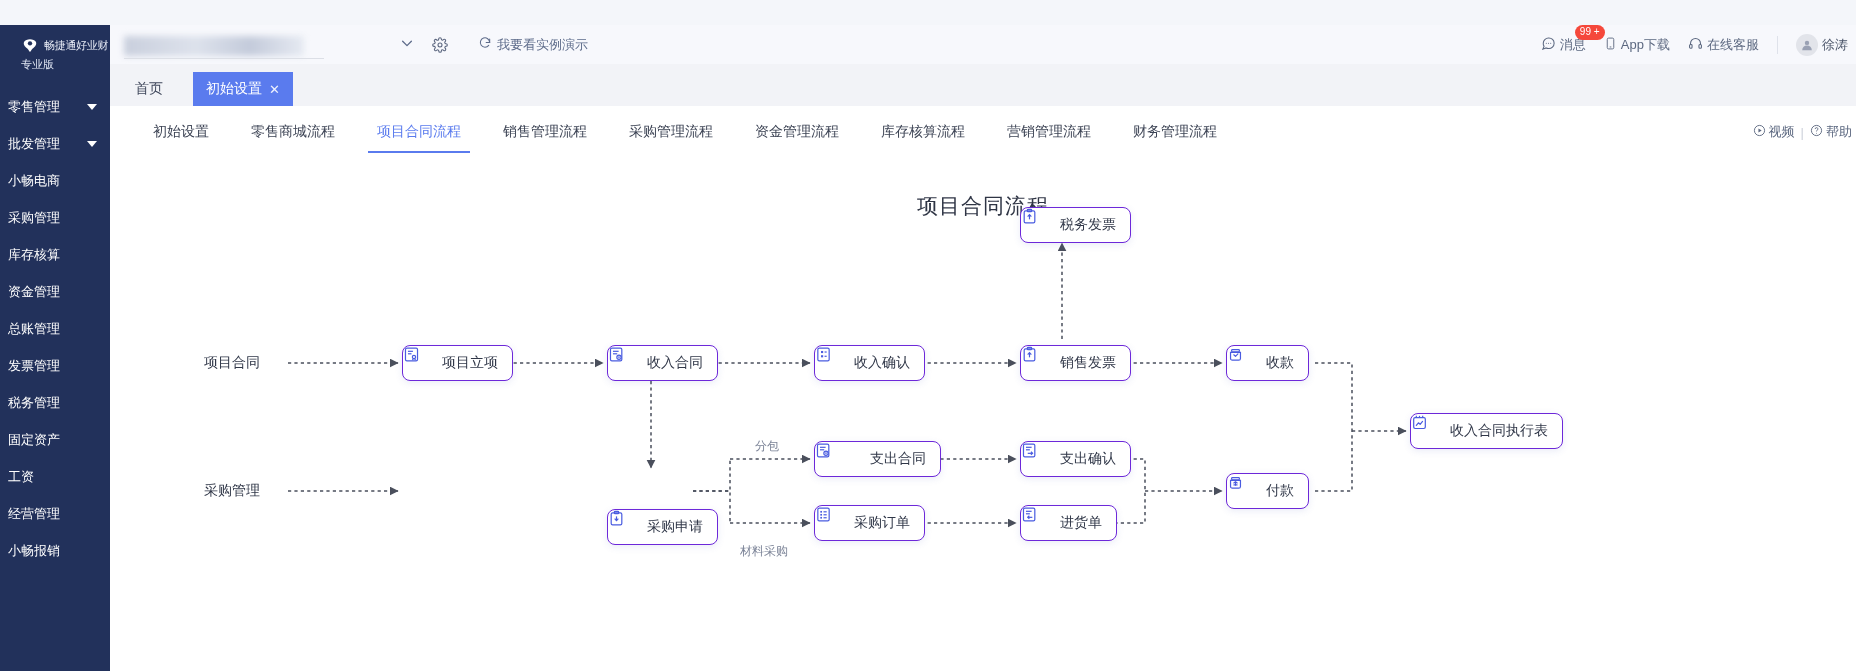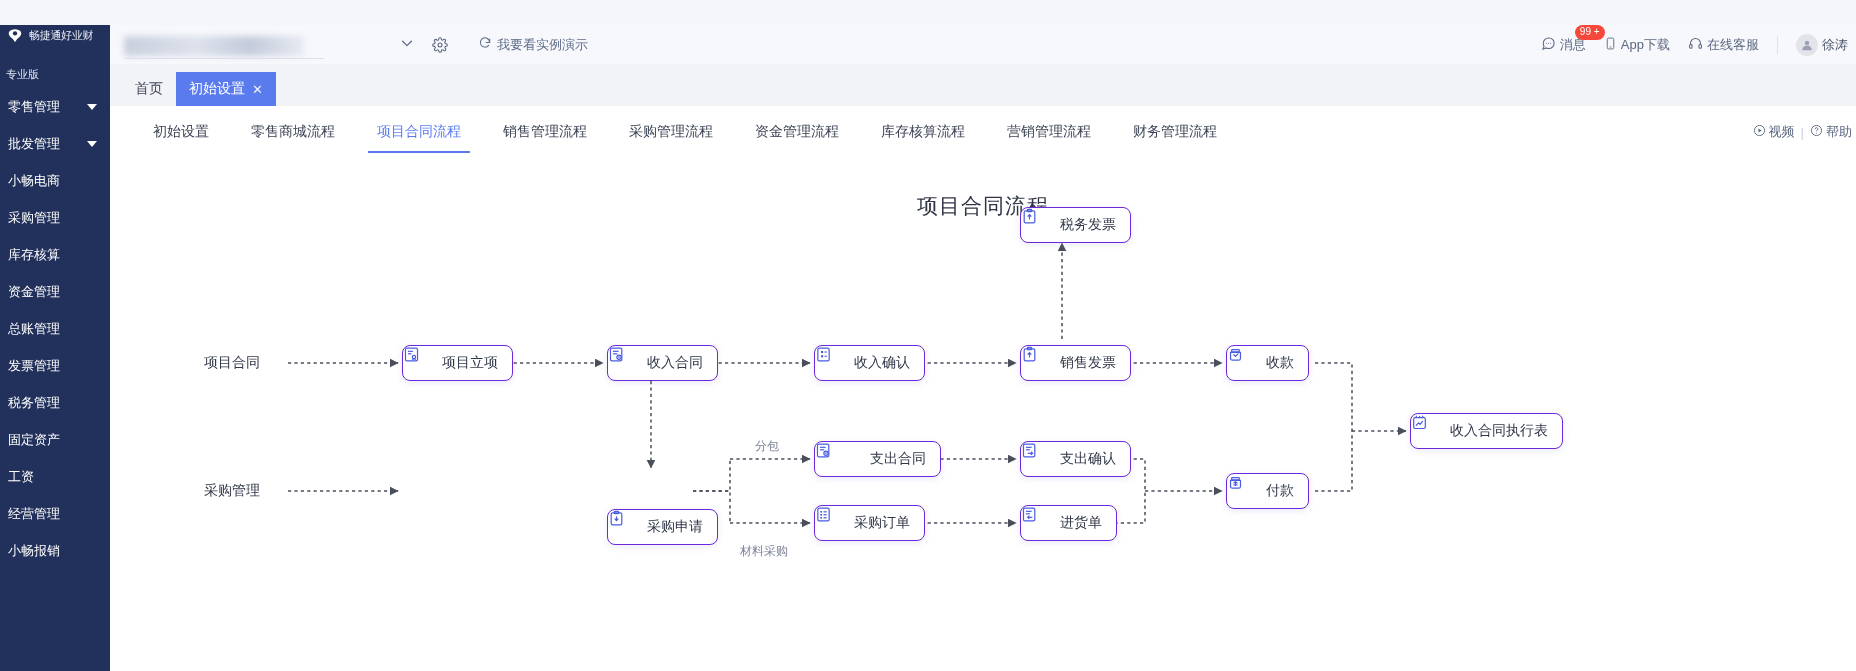--- a/index.html
+++ b/index.html
@@ -4,22 +4,22 @@
 <style>
   * { box-sizing: border-box; margin:0; padding:0; }
   html,body { width:1856px; height:671px; overflow:hidden; background:#fff;
     font-family:"Liberation Sans","DejaVu Sans",sans-serif; }
 
   #app { position:relative; width:1856px; height:671px; background:#f4f6fa; }
 
   
   .sidebar { position:absolute; left:0; top:25px; width:110px; height:646px;
      background:#22315b; }
-  .brand { height:57px; display:flex; flex-direction:column; justify-content:space-between;
-     padding-left:5px; position:relative; }
+  .brand { height:57px; display:flex; flex-direction:column; justify-content:center;
+     padding-left:20px; position:relative; }
   .brand-top { display:flex; align-items:center; gap:4px; }
   .logo-mark { width:20px; height:20px; flex:0 0 20px; position:relative; }
   .logo-mark svg { display:block; }
   .brand-name { color:#e9edf7; font-size:11px; letter-spacing:-0.3px; white-space:nowrap;
      overflow:hidden; text-overflow:clip; max-width:72px; }
   .brand-sub { color:#dfe5f2; font-size:11px; margin-top:2px; padding-left:1px; }
 
   .menu { margin-top:6px; }
   .menu-item { height:37px; display:flex; align-items:center; justify-content:flex-start;
      padding-left:8px; color:#ffffff; font-size:13px; cursor:pointer; position:relative; }
@@ -45,21 +45,21 @@
   .badge { position:absolute; left:34px; top:-11px; background:#f5483b; color:#fff;
      font-size:10px; line-height:14px; height:15px; padding:0 5px; border-radius:8px;
      white-space:nowrap; }
   .vline { width:1px; height:18px; background:#dfe2ea; }
   .avatar { width:22px;height:22px;border-radius:50%;background:#e2e4ea;
      display:flex;align-items:center;justify-content:center; }
   .uname { color:#4a5468; font-size:13px; }
 
   
   .pagetabs { position:absolute; left:110px; top:64px; right:0; height:42px;
-     background:#f2f3f7; display:flex; align-items:flex-end; padding-left:12px; gap:0; }
+     background:#f2f3f7; display:flex; align-items:flex-end; padding-left:12px; gap:17px; }
   .ptab { height:34px; min-width:50px; padding:0 13px; display:flex; align-items:center;
      justify-content:center; font-size:14px; color:#40485c; cursor:pointer; }
   .ptab.active { background:#5a7bee; color:#fff; gap:7px; }
   .ptab .x { font-size:13px; opacity:.9; }
 
   
   .content { position:absolute; left:110px; top:106px; right:0; bottom:0; background:#fff; }
 
   .subnav { position:relative; height:52px; display:flex; align-items:center;
      padding-left:22px; gap:0; border-bottom:0; }

